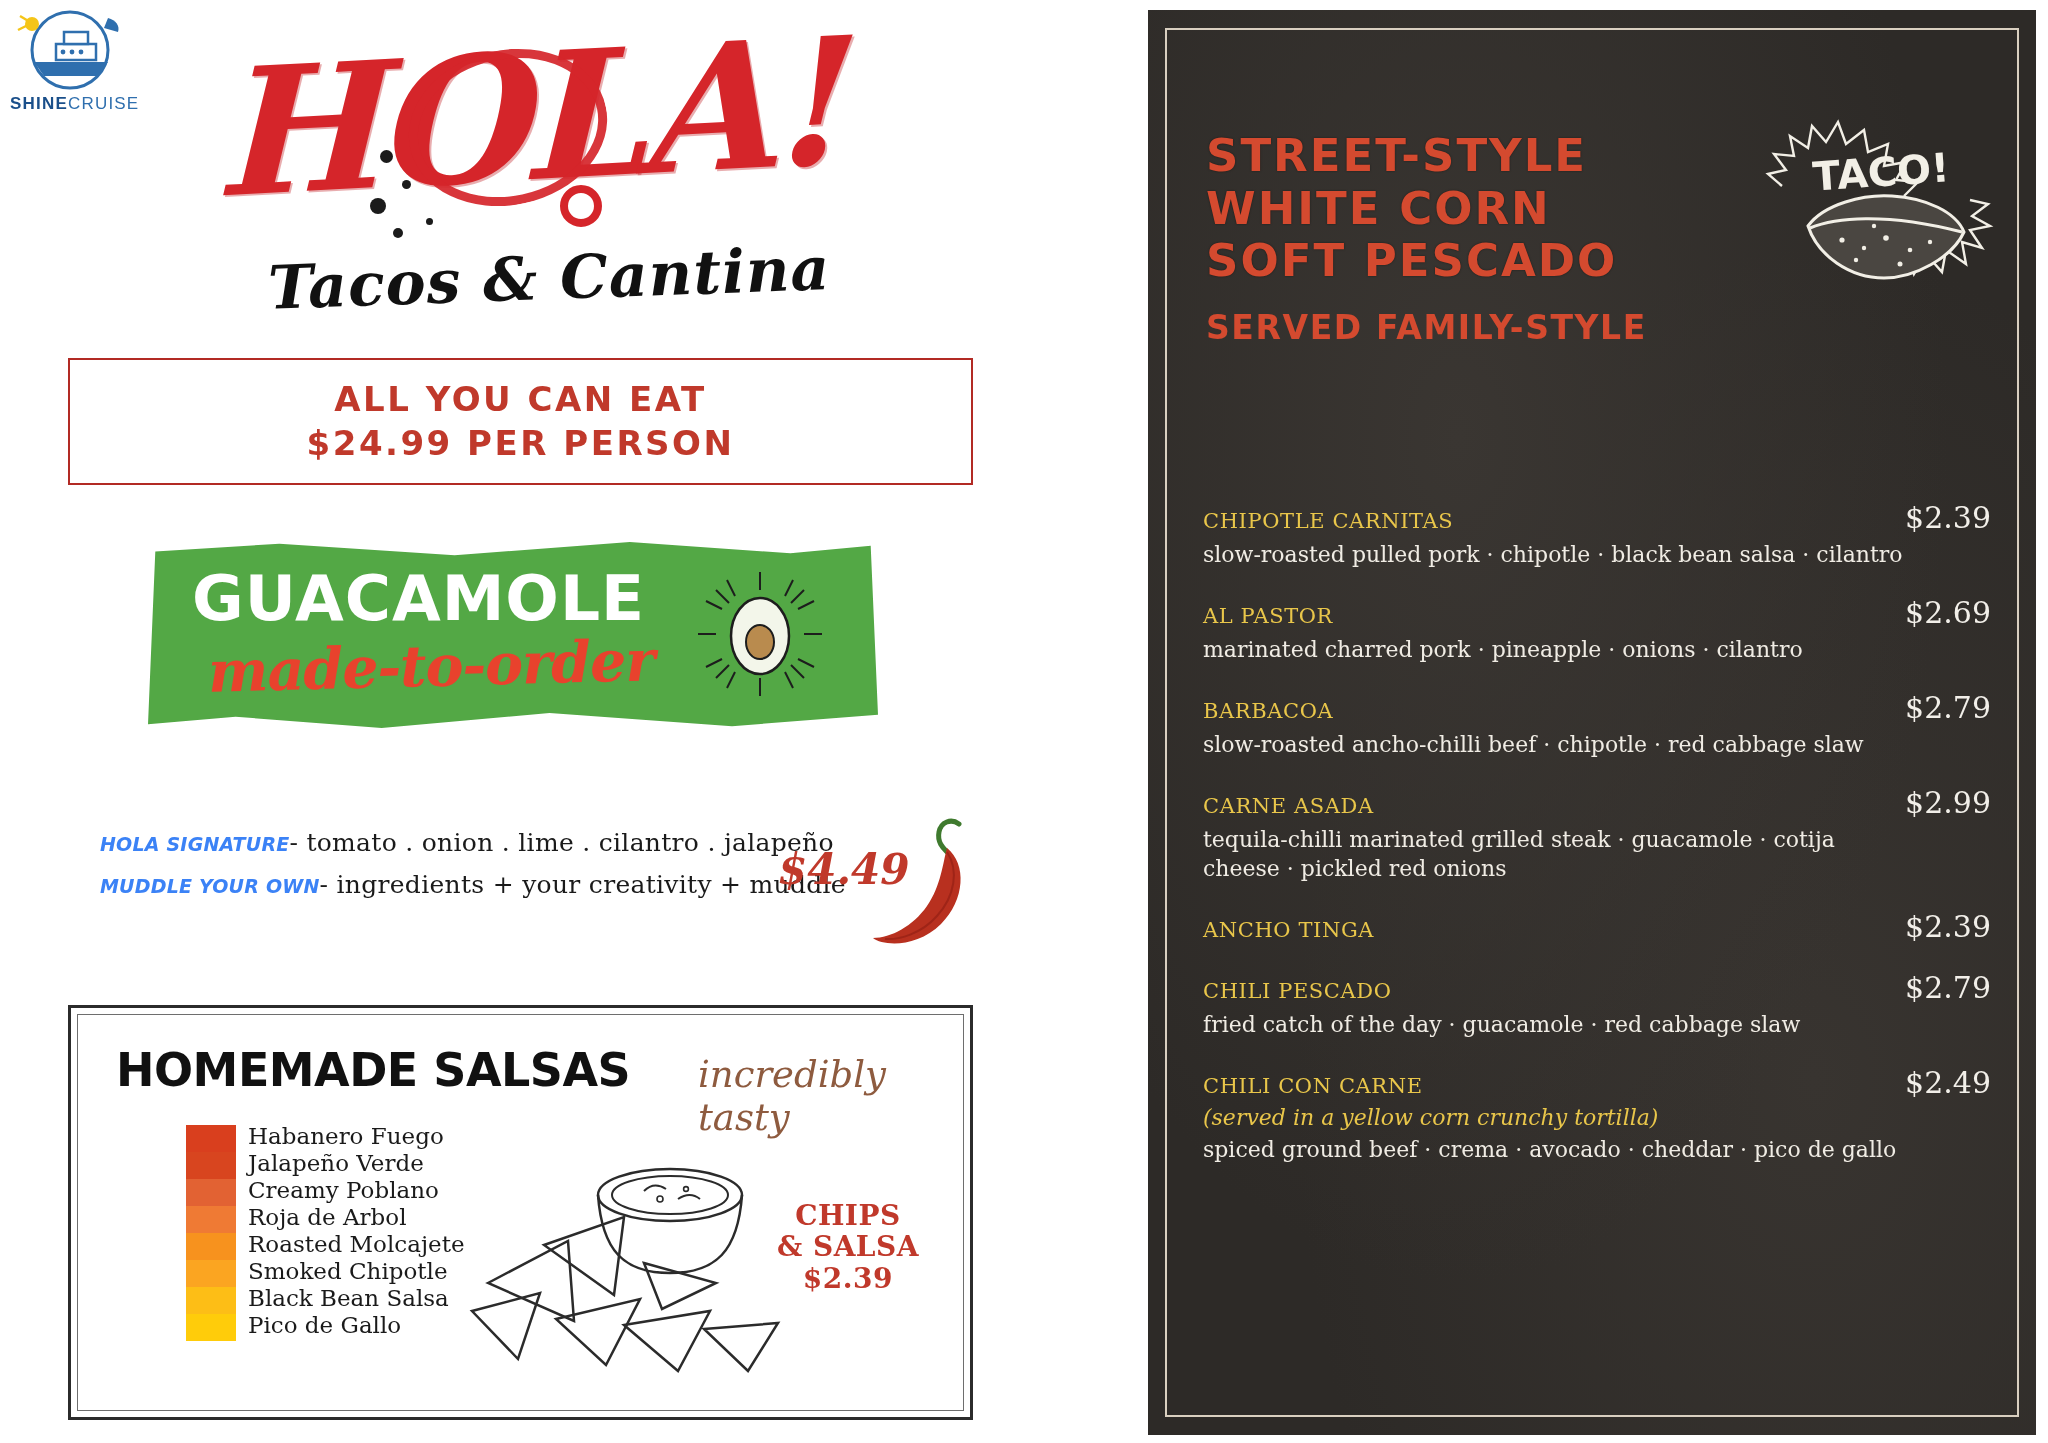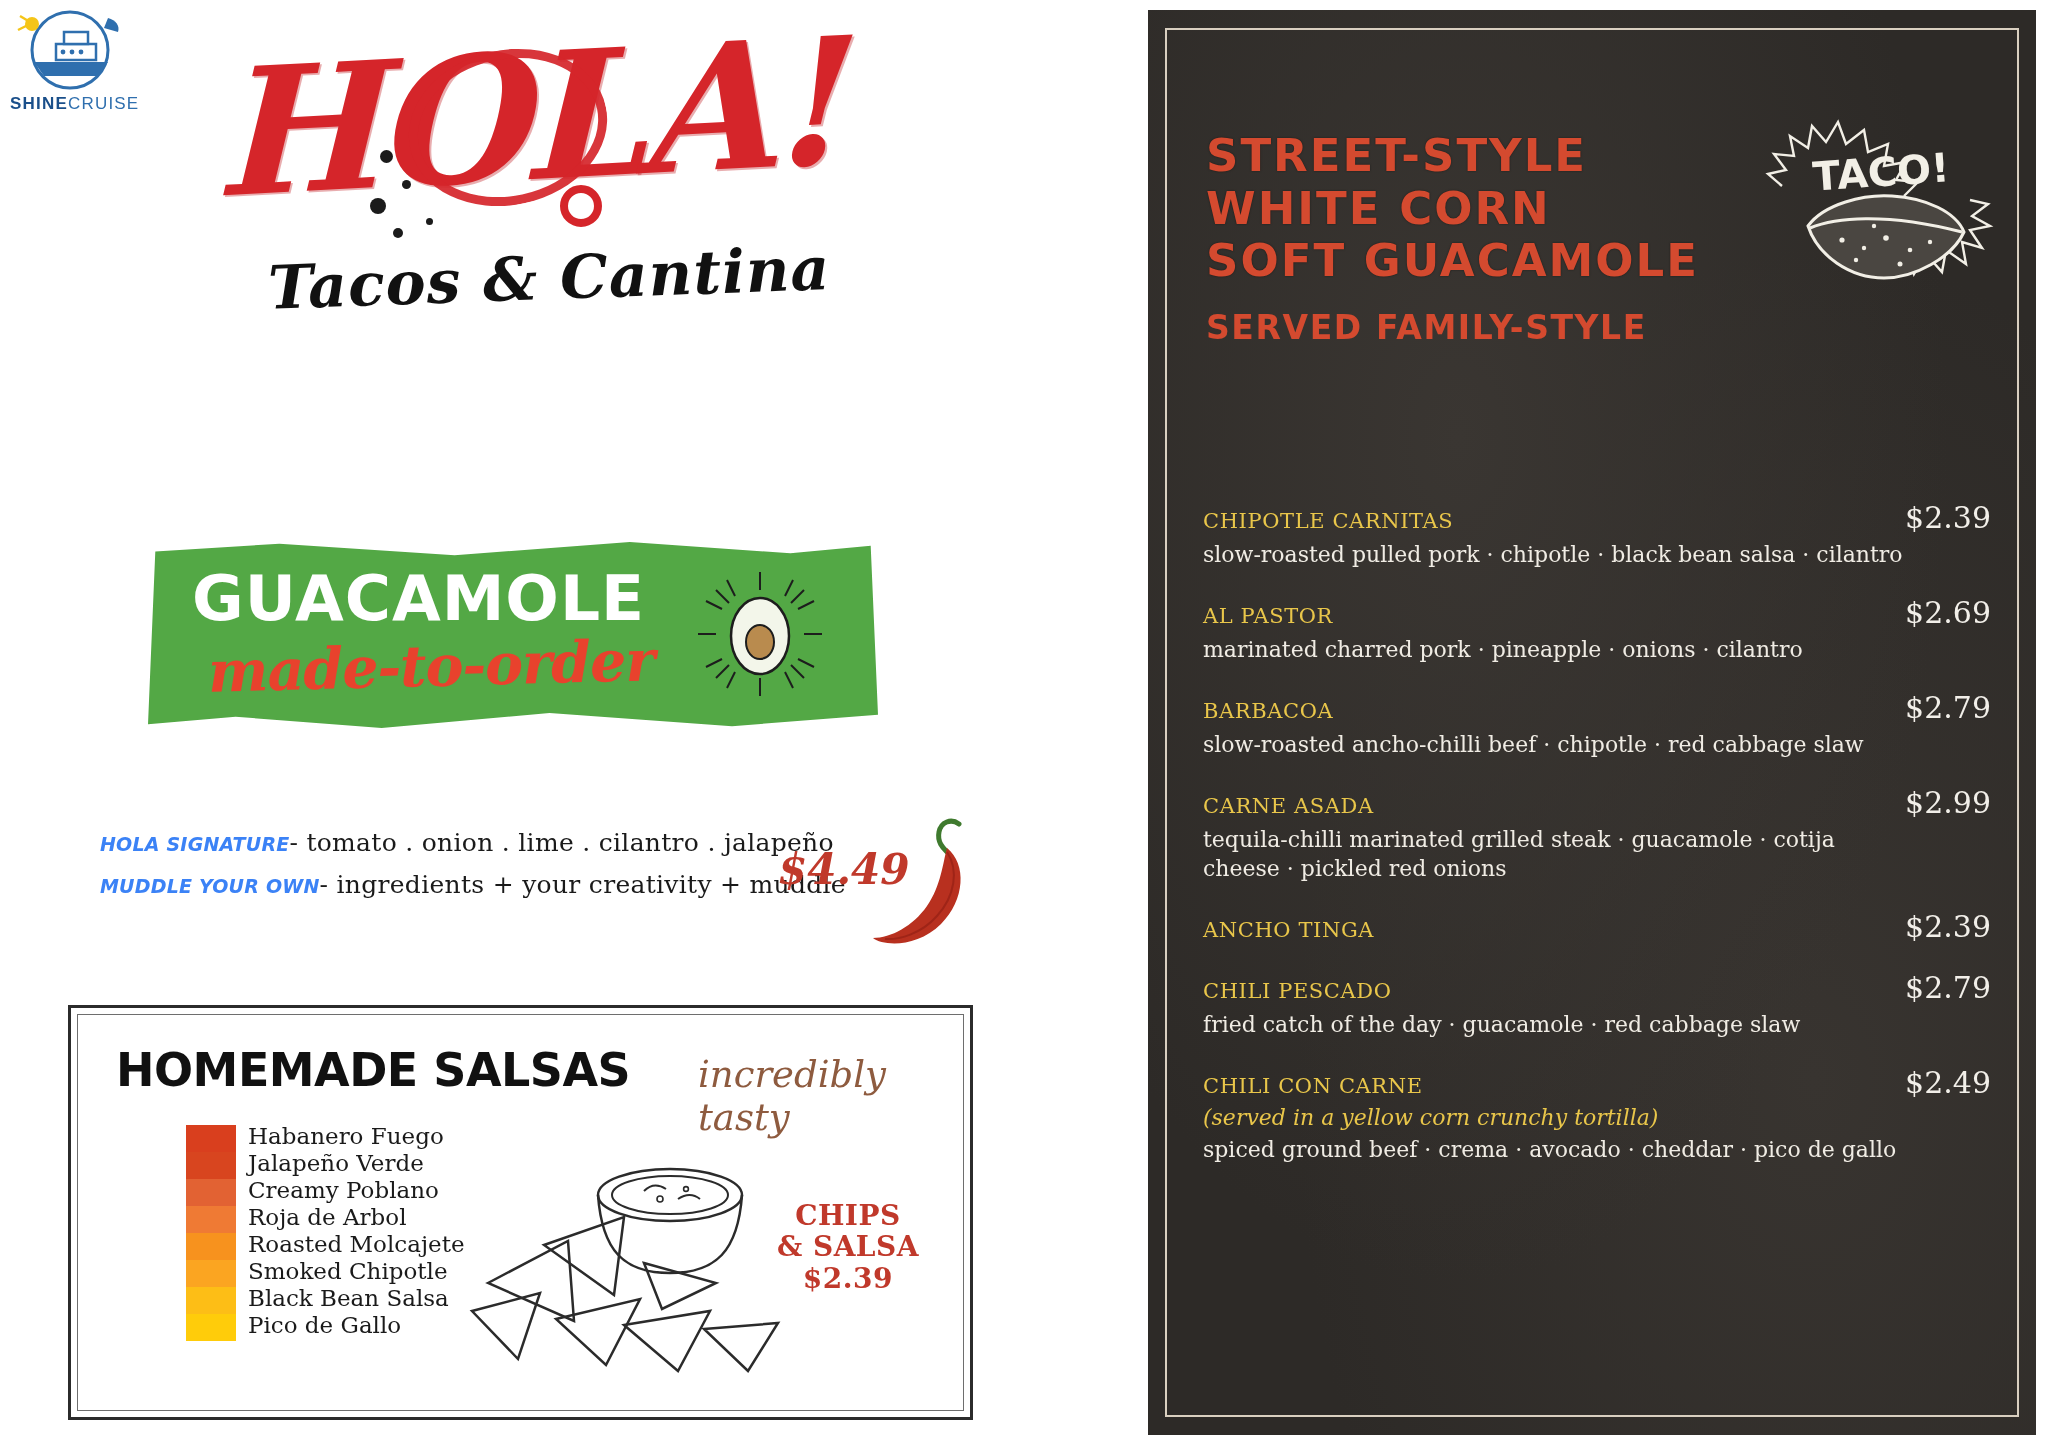--- a/index.html
+++ b/index.html
@@ -347,20 +347,24 @@
       <div class="hola-ring"></div>
       <div class="hola-dot"></div>
       <div class="splat" style="left:150px; top:120px; width:13px; height:13px;"></div>
       <div class="splat" style="left:172px; top:150px; width:9px; height:9px;"></div>
       <div class="splat" style="left:140px; top:168px; width:16px; height:16px;"></div>
       <div class="splat" style="left:196px; top:188px; width:7px; height:7px;"></div>
       <div class="splat" style="left:163px; top:198px; width:10px; height:10px;"></div>
     </div>
     <div class="subtitle">Tacos &amp; Cantina</div>
 
+    <div class="aye-box">
+      <div class="aye-line">ALL YOU CAN EAT</div>
+      <div class="aye-line">$24.99 PER PERSON</div>
+    </div>
 
     <div class="guac">
       <div class="guac-bg"></div>
       <div class="guac-title">GUACAMOLE</div>
       <div class="guac-sub">made-to-order</div>
       <div class="avocado">
         <svg width="132" height="132" viewBox="0 0 132 132">
           <g stroke="#1d1d1d" stroke-width="2">
             <line x1="66" y1="4" x2="66" y2="22"></line>
             <line x1="66" y1="110" x2="66" y2="128"></line>
@@ -461,21 +465,21 @@
     </div>
   </div>
 
   <div class="right">
     <div class="board">
       <div class="board-frame"></div>
 
       <div class="board-head">
         <div class="bh-line">STREET-STYLE</div>
         <div class="bh-line">WHITE CORN</div>
-        <div class="bh-line">SOFT GUACAMOLE</div>
+        <div class="bh-line">SOFT PESCADO</div>
         <div class="bh-sub">SERVED FAMILY-STYLE</div>
       </div>
 
       <div class="taco-art">
         <svg width="230" height="210" viewBox="0 0 230 210">
           <g stroke="#f2efe6" stroke-width="2.4" fill="none">
             <path d="M18 78 L4 66 L22 62 L10 46 L30 48 L26 28 L44 40 L48 18 L62 34 L74 14 L82 36 L100 22 L104 44 L124 36 L120 58 L142 54 L132 72 L154 74 L140 88"></path>
             <path d="M206 92 L224 96 L208 108 L226 118 L206 122 L218 140 L198 134 L202 156 L182 142 L178 164 L162 146 L150 166 L144 144 L124 158 L122 134"></path>
           </g>
           <text x="118" y="78" font-family="DejaVu Sans, sans-serif" font-size="40" font-weight="bold" fill="#f2efe6" text-anchor="middle" transform="rotate(-4 118 78)">TACO!</text>

